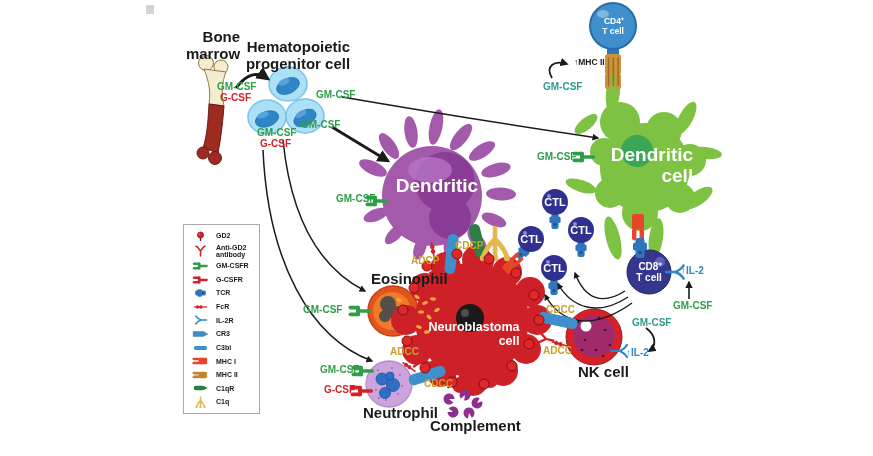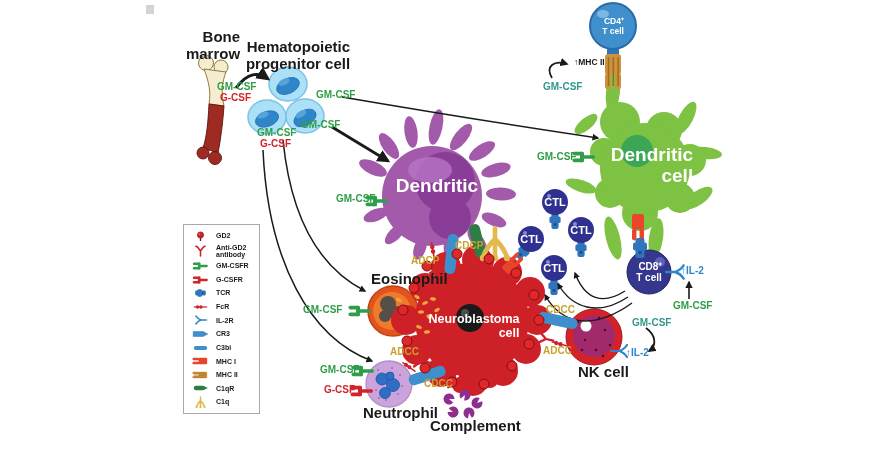--- a/index.html
+++ b/index.html
@@ -379,21 +379,21 @@
   <div class="lblc s13 c-white" style="left:437px;top:186px">Dendritic</div>
   <div class="lbl s8 c-green" style="left:303px;top:304px">GM-CSF</div>
   <div class="lbl s9 c-black" style="left:371px;top:271px">Eosinophil</div>
   <div class="lbl s8 c-green" style="left:320px;top:364px">GM-CSF</div>
   <div class="lbl s8 c-red" style="left:324px;top:384px">G-CSF</div>
   <div class="lbl s9 c-black" style="left:363px;top:405px">Neutrophil</div>
   <div class="lbl s8 c-gold" style="left:411px;top:255px">ADCP</div>
   <div class="lbl s8 c-gold" style="left:455px;top:240px">CDCP</div>
   <div class="lbl s8 c-gold" style="left:390px;top:346px">ADCC</div>
   <div class="lbl s8 c-gold" style="left:424px;top:378px">CDCC</div>
-  <div class="lblc s12 c-white" style="left:474px;top:326px">Neuroblastoma
+  <div class="lblc s12 c-white" style="left:474px;top:334px">Neuroblastoma
 cell</div>
   <div class="lbl s9 c-black" style="left:430px;top:418px">Complement</div>
   <div class="lbl s8 c-gold" style="left:546px;top:304px">CDCC</div>
   <div class="lbl s8 c-gold" style="left:543px;top:345px">ADCC</div>
   <div class="lbl s9 c-black" style="left:578px;top:364px">NK cell</div>
   <div class="lbl s8 c-teal" style="left:632px;top:317px">GM-CSF</div>
   <div class="lbl s8 c-blue" style="left:626px;top:347px">↑IL-2</div>
   <div class="lblc s7 c-white" style="left:555px;top:202px">CTL</div>
   <div class="lblc s7 c-white" style="left:581px;top:230px">CTL</div>
   <div class="lblc s7 c-white" style="left:531px;top:239px">CTL</div>

